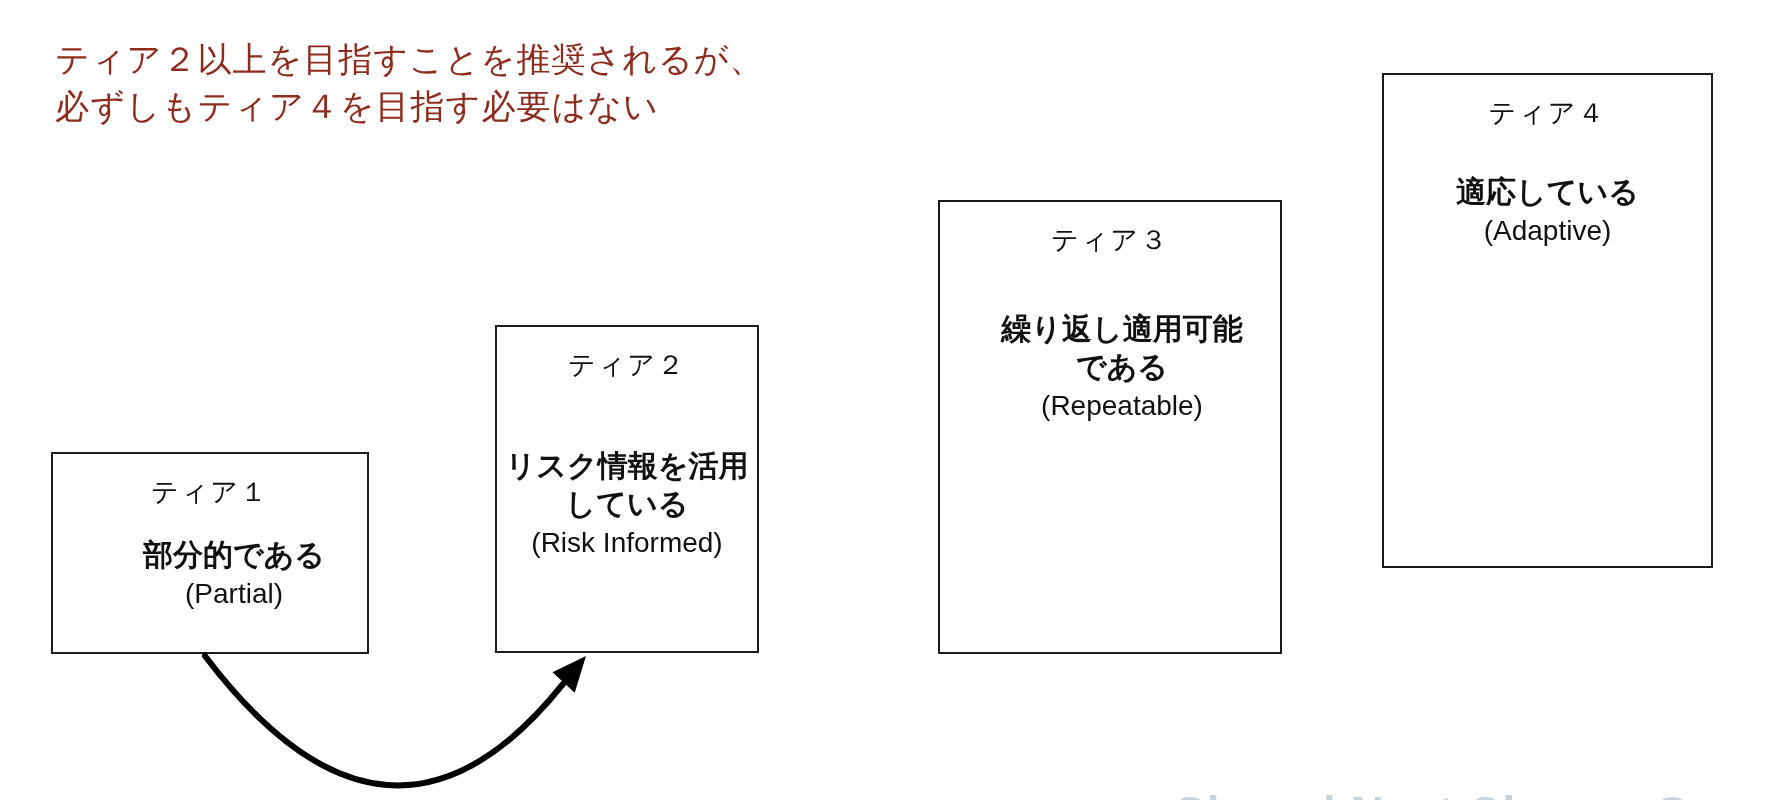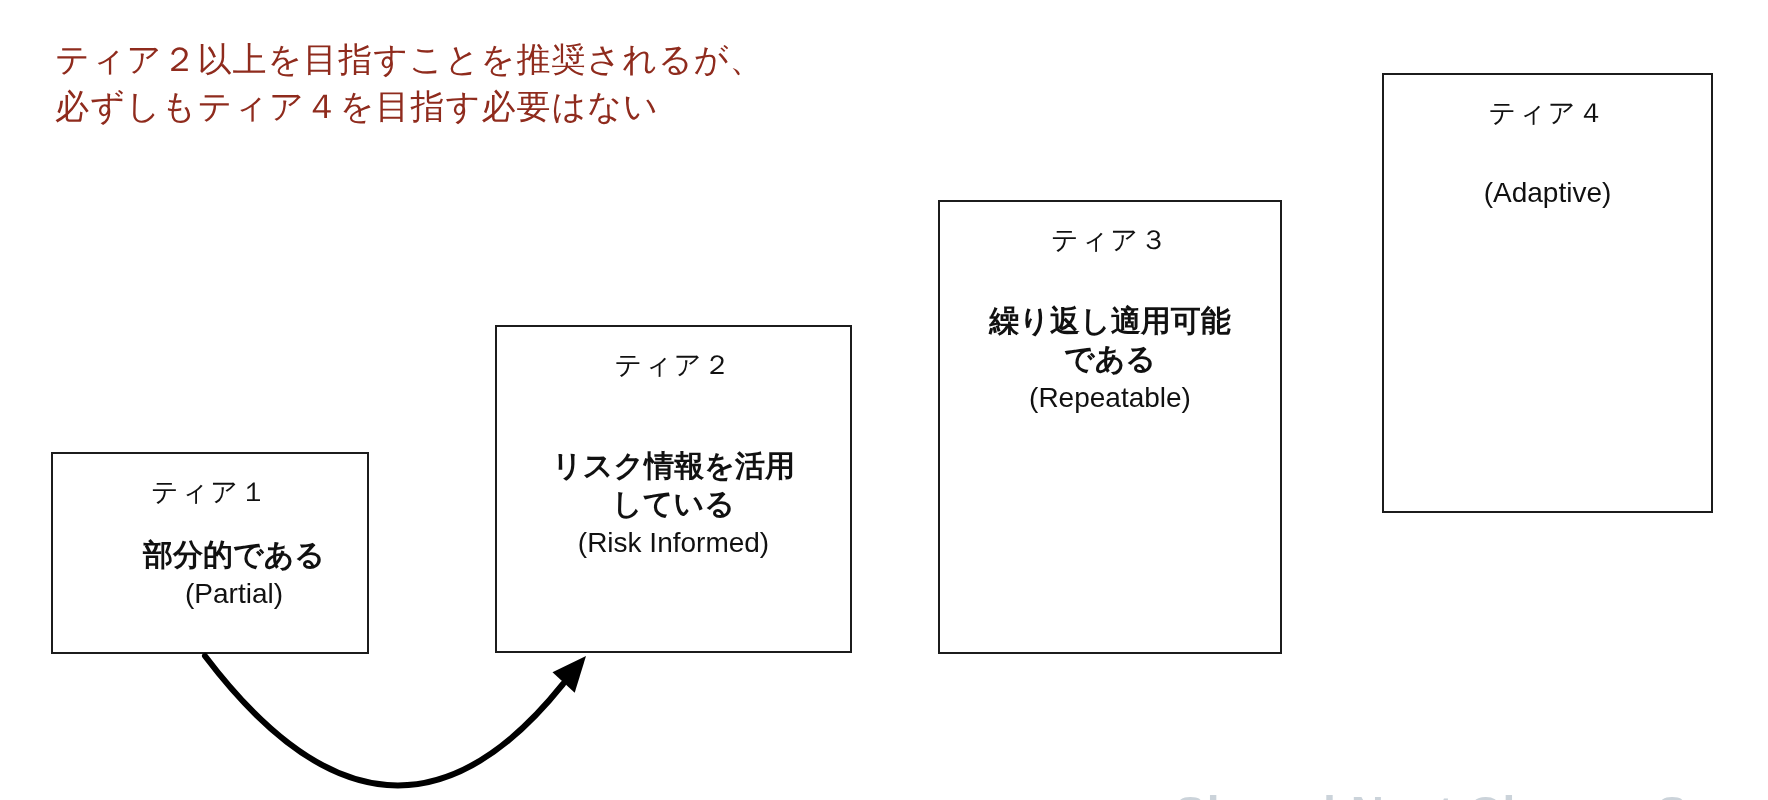--- a/index.html
+++ b/index.html
@@ -49,26 +49,26 @@
     font-size: 30px;
     line-height: 38px;
     white-space: pre-line;
   }
   .tier-desc .en {
     font-size: 28px;
     line-height: 36px;
     margin-top: 2px;
   }
   #tier-1 { left: 51px;   top: 452px; width: 318px; height: 202px; }
-  #tier-2 { left: 495px;  top: 325px; width: 357px; height: 328px; }
+  #tier-2 { left: 495px;  top: 325px; width: 264px; height: 328px; }
   #tier-3 { left: 938px;  top: 200px; width: 344px; height: 454px; }
-  #tier-4 { left: 1382px; top: 73px;  width: 331px; height: 440px; }
+  #tier-4 { left: 1382px; top: 73px;  width: 331px; height: 495px; }
   #tier-1 .tier-desc { top: 82px; padding-left: 24px; }
   #tier-2 .tier-desc { top: 120px; }
-  #tier-3 .tier-desc { top: 100px; }
+  #tier-3 .tier-desc { top: 108px; padding-left: 12px; }
   #tier-4 .tier-desc { top: 98px; }
   .arrow-layer {
     position: absolute;
     left: 0; top: 0;
     width: 1768px; height: 800px;
     pointer-events: none;
   }
   .watermark {
     position: absolute;
     left: 1175px;
@@ -110,20 +110,21 @@
     <div class="tier-desc">
       <div class="ja">繰り返し適用可能
 である</div>
       <div class="en">(Repeatable)</div>
     </div>
   </div>
 
   <div id="tier-4" class="tier-box">
     <div class="tier-title">ティア４</div>
     <div class="tier-desc">
+      <div class="ja">適応している</div>
       <div class="en">(Adaptive)</div>
     </div>
   </div>
 
   <svg class="arrow-layer" viewBox="0 0 1768 800" xmlns="http://www.w3.org/2000/svg">
     <path d="M 205 656 Q 390 900 563 684" fill="none" stroke="#000000" stroke-width="6" stroke-linecap="round"></path>
     <polygon points="586,656 574.7,692.7 552.5,672.3" fill="#000000"></polygon>
   </svg>
 
   <div class="watermark">Shared Next Change Security</div>

